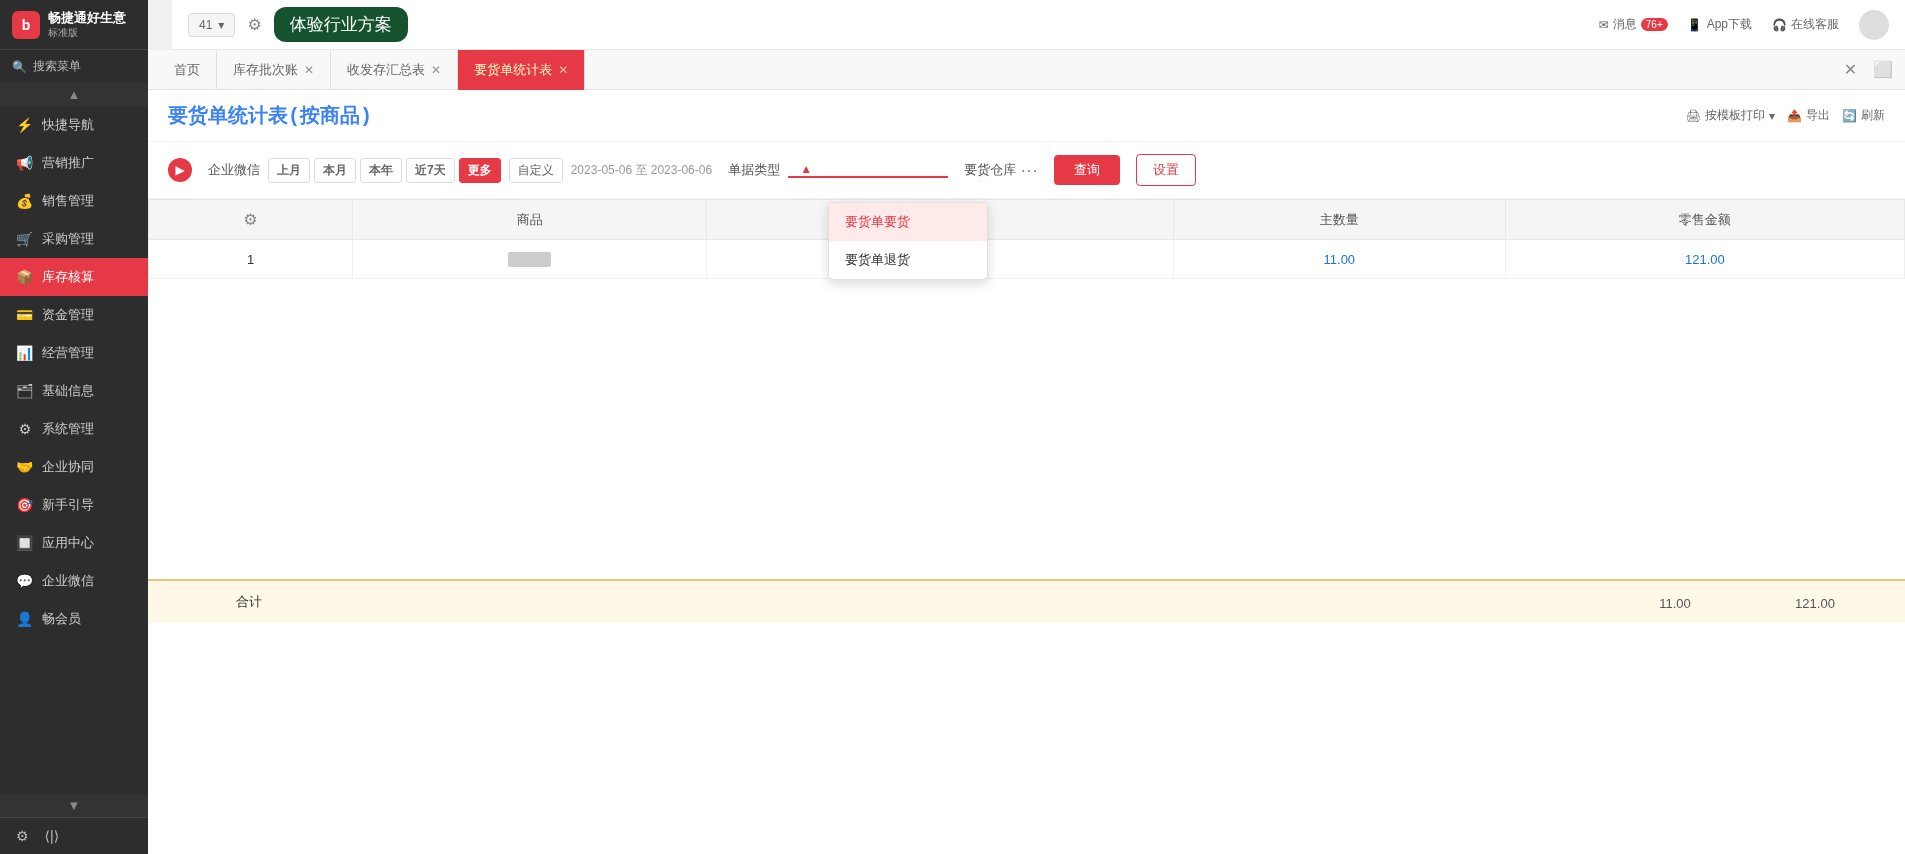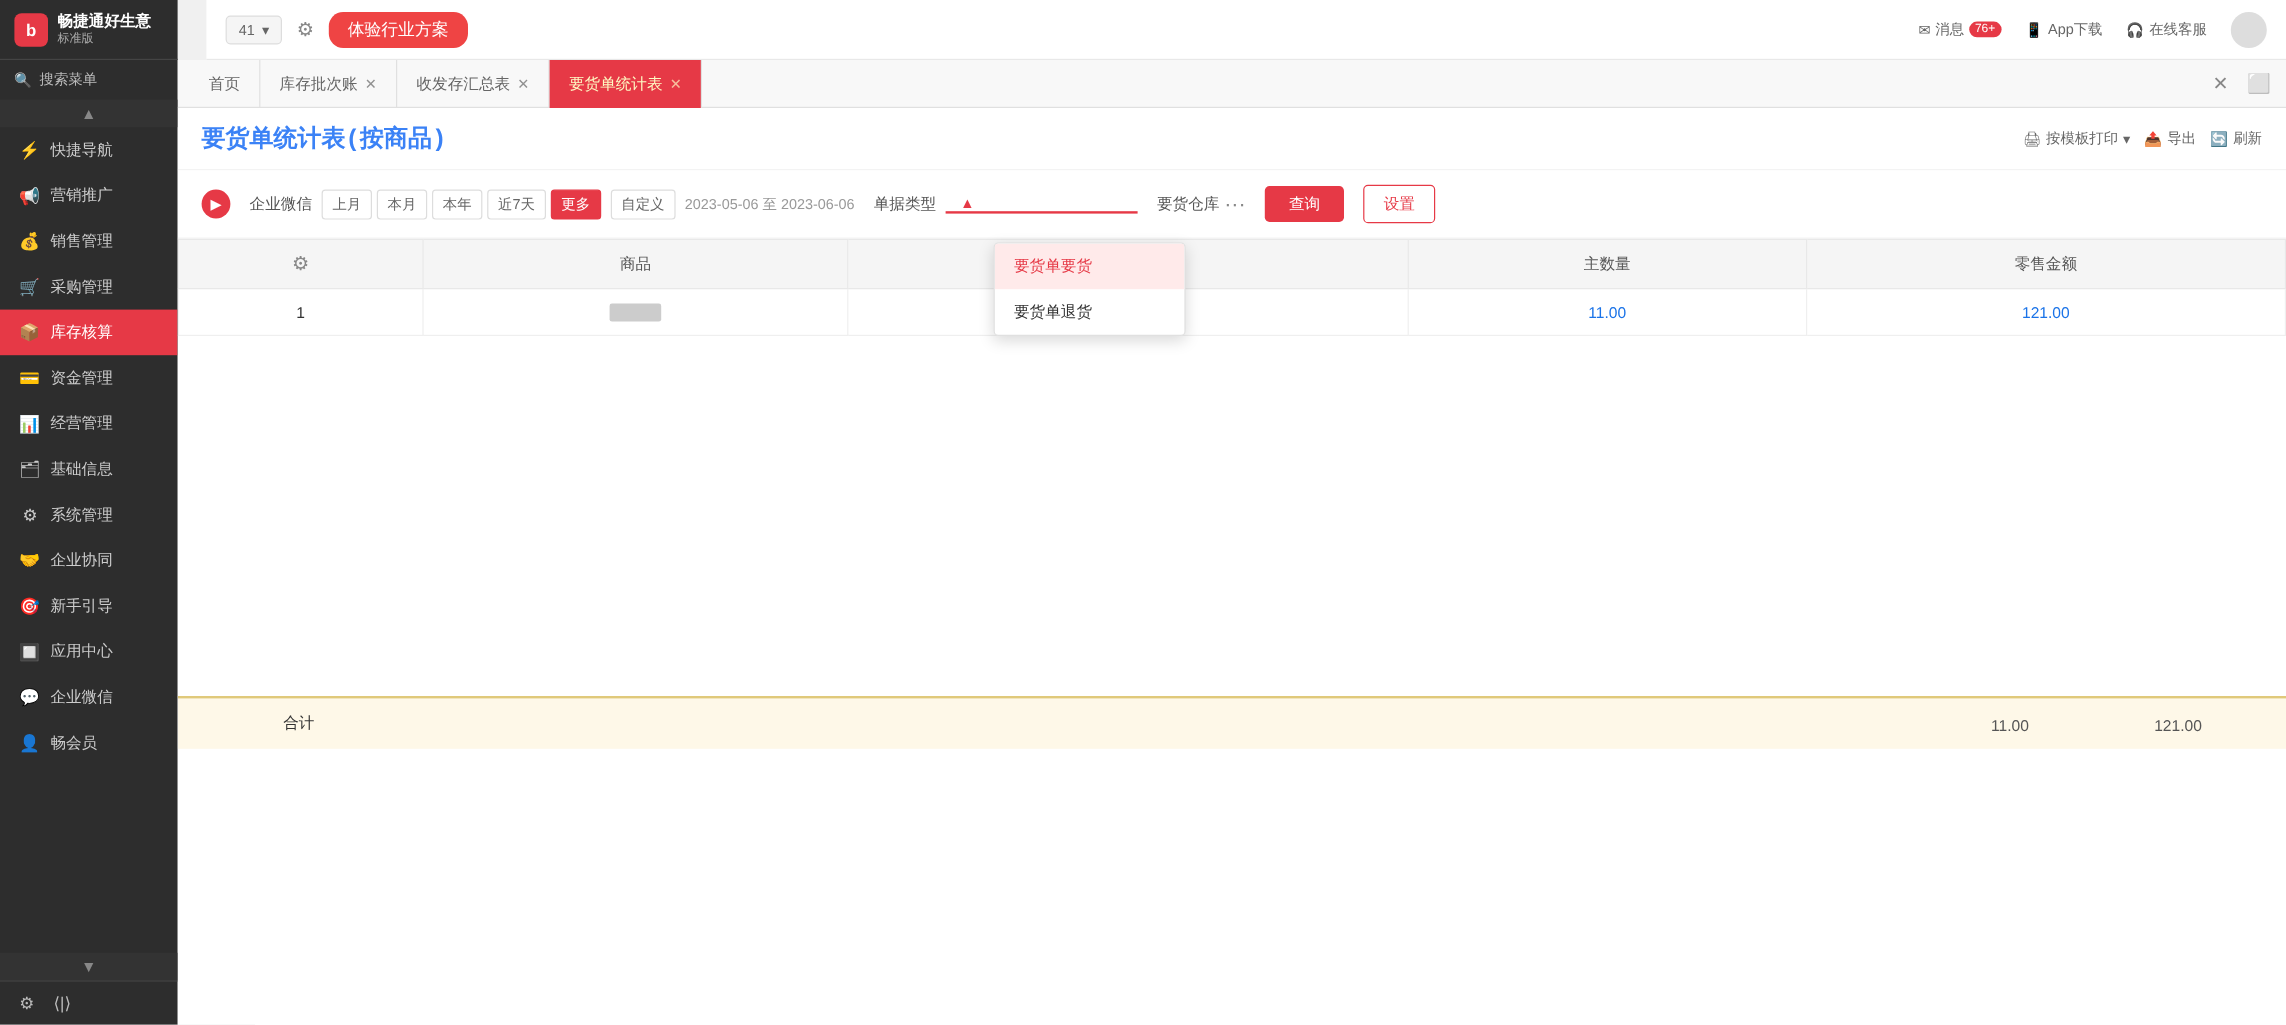--- a/index.html
+++ b/index.html
@@ -107,26 +107,26 @@
       background: #f5f5f5;
       border: 1px solid #ddd;
       border-radius: 4px;
       padding: 4px 10px;
       font-size: 12px;
       cursor: pointer;
       color: #666;
       gap: 6px;
     }
     .trial-btn {
-      background: #ef4444;
+      background: #14532d;
       color: #fff;
       border: none;
       border-radius: 12px;
       padding: 6px 16px;
-      font-size: 14px;
+      font-size: 17px;
       cursor: pointer;
     }
     .settings-icon { color: #888; cursor: pointer; font-size: 16px; }
     .topbar-right { display: flex; align-items: center; gap: 20px; }
     .topbar-action {
       display: flex;
       align-items: center;
       gap: 4px;
       font-size: 12px;
       color: #666;
@@ -252,20 +252,21 @@
     .filter-label { font-size: 13px; color: #555; white-space: nowrap; }
     .date-quick-btns { display: flex; gap: 4px; }
     .date-quick-btn {
       padding: 3px 8px;
       border: 1px solid #ddd;
       border-radius: 3px;
       background: #fff;
       font-size: 12px;
       color: #666;
       cursor: pointer;
+      font-weight: bold;
     }
     .date-quick-btn.more {
       background: #e63946;
       color: #fff;
       border-color: #e63946;
     }
     .date-custom-btn {
       padding: 3px 8px;
       border: 1px solid #ddd;
       border-radius: 3px;

